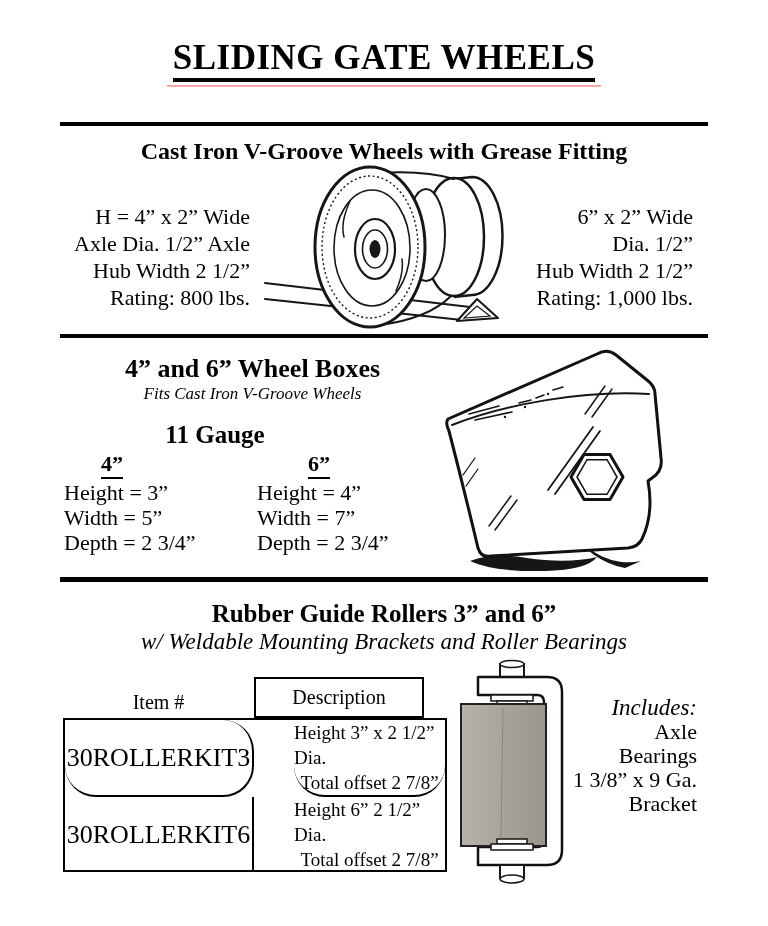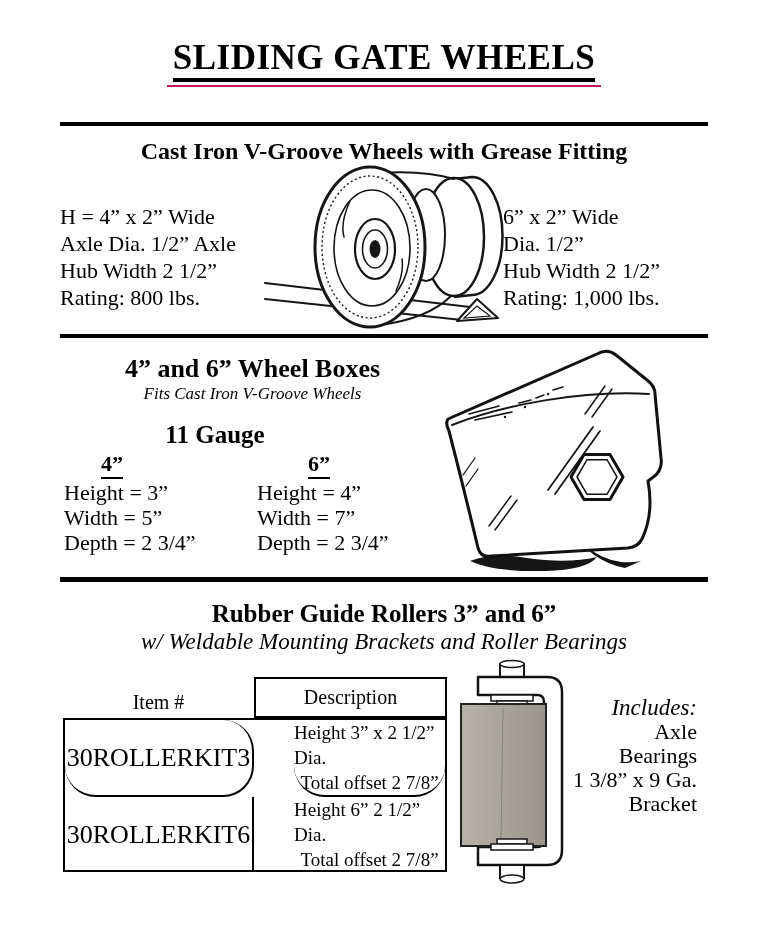--- a/index.html
+++ b/index.html
@@ -3,31 +3,31 @@
 <meta charset="utf-8">
 <style>
   html,body { margin:0; padding:0; background:#ffffff; }
   .page {
     position:relative; width:768px; height:926px; background:#ffffff;
     color:#000; font-family:"Liberation Serif","DejaVu Serif",serif;
     overflow:hidden;
   }
   .abs { position:absolute; }
   .ctr { text-align:center; }
-  .rt  { }
+  .rt  { text-align:right; }
   .b   { font-weight:bold; }
   .i   { font-style:italic; }
 
   .rule { position:absolute; left:60px; width:648px; background:#000; }
   #rule1 { top:122px; height:4px; }
   #rule2 { top:334px; height:4px; }
   #rule3 { top:577px; height:5px; }
 
   #title-wrap { top:40px; left:0; width:768px; }
-  .u-outer { display:inline-block; border-bottom:2px solid #be185d; padding:0 6px 3px 6px; }
+  .u-outer { display:inline-block; border-bottom:2px solid #fca5a5; padding:0 6px 3px 6px; }
   .u-inner { display:inline-block; border-bottom:4px solid #000; padding-bottom:1px; }
   #title { font-size:35px; font-weight:bold; letter-spacing:.5px; line-height:1.05; }
   #subtitle { top:91px; left:0; width:768px; font-size:24px; }
 
   #s1-heading { top:138px; left:0; width:768px; font-size:24px; }
   .spec-block { font-size:22px; line-height:27px; }
   #s1-left  { top:203px; left:60px;  width:190px; }
   #s1-right { top:203px; left:503px; width:190px; }
 
   #s2-heading { top:354px; left:60px; width:385px; font-size:26px; }
@@ -39,21 +39,21 @@
   .s2-col-label { display:inline-block; font-weight:bold; border-bottom:2px solid #000; padding-bottom:1px; margin-bottom:1px; }
   #s2-col1 .s2-col-label { margin-left:37px; }
   #s2-col2 .s2-col-label { margin-left:51px; }
 
   #s3-heading { top:600px; left:0; width:768px; font-size:25px; }
   #s3-sub     { top:629px; left:0; width:768px; font-size:23px; }
 
   #tbl-item-header { left:63px; top:677px; width:191px; height:41px;
     display:flex; align-items:flex-end; justify-content:center;
     font-size:20px; padding-bottom:4px; box-sizing:border-box; }
-  #tbl-desc-header { left:254px; top:677px; width:193px; height:41px;
+  #tbl-desc-header { left:254px; top:677px; width:170px; height:41px;
     border:2px solid #000; box-sizing:border-box;
     display:flex; align-items:center; justify-content:center; font-size:20px; }
   #tbl-body { left:63px; top:718px; width:384px; height:154px;
     border:2px solid #000; box-sizing:border-box;
     display:grid; grid-template-columns:189px 1fr; grid-template-rows:1fr 1fr; }
   .cell { display:flex; align-items:center; justify-content:center; }
   .cell-item { font-size:26px; border-right:2px solid #000; }
   .cell-desc { flex-direction:column; font-size:19px; line-height:25px;margin-left:40px; }
   .row1 { border-bottom:2px solid #000;border-radius:31px; }
 

